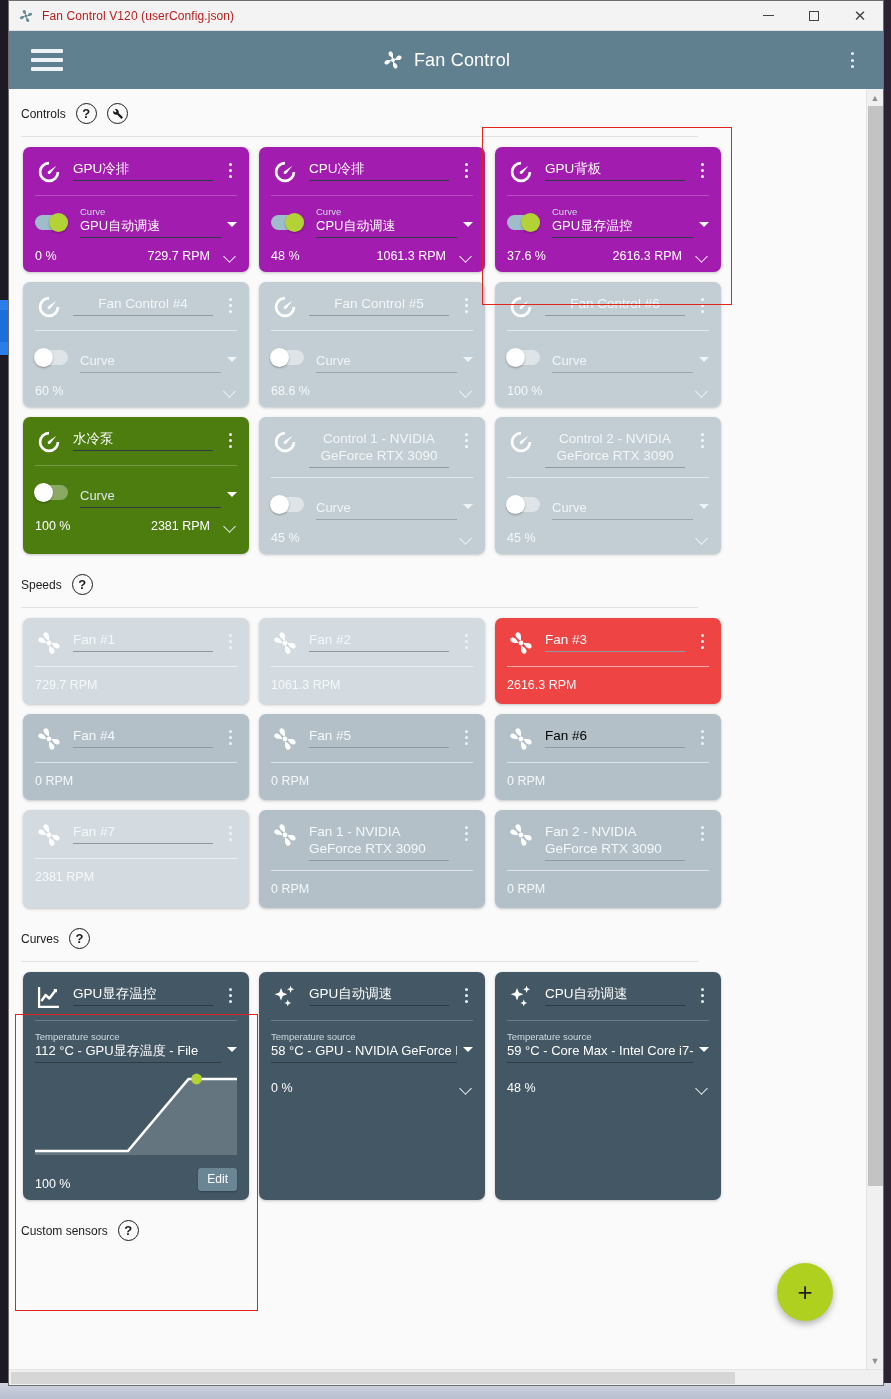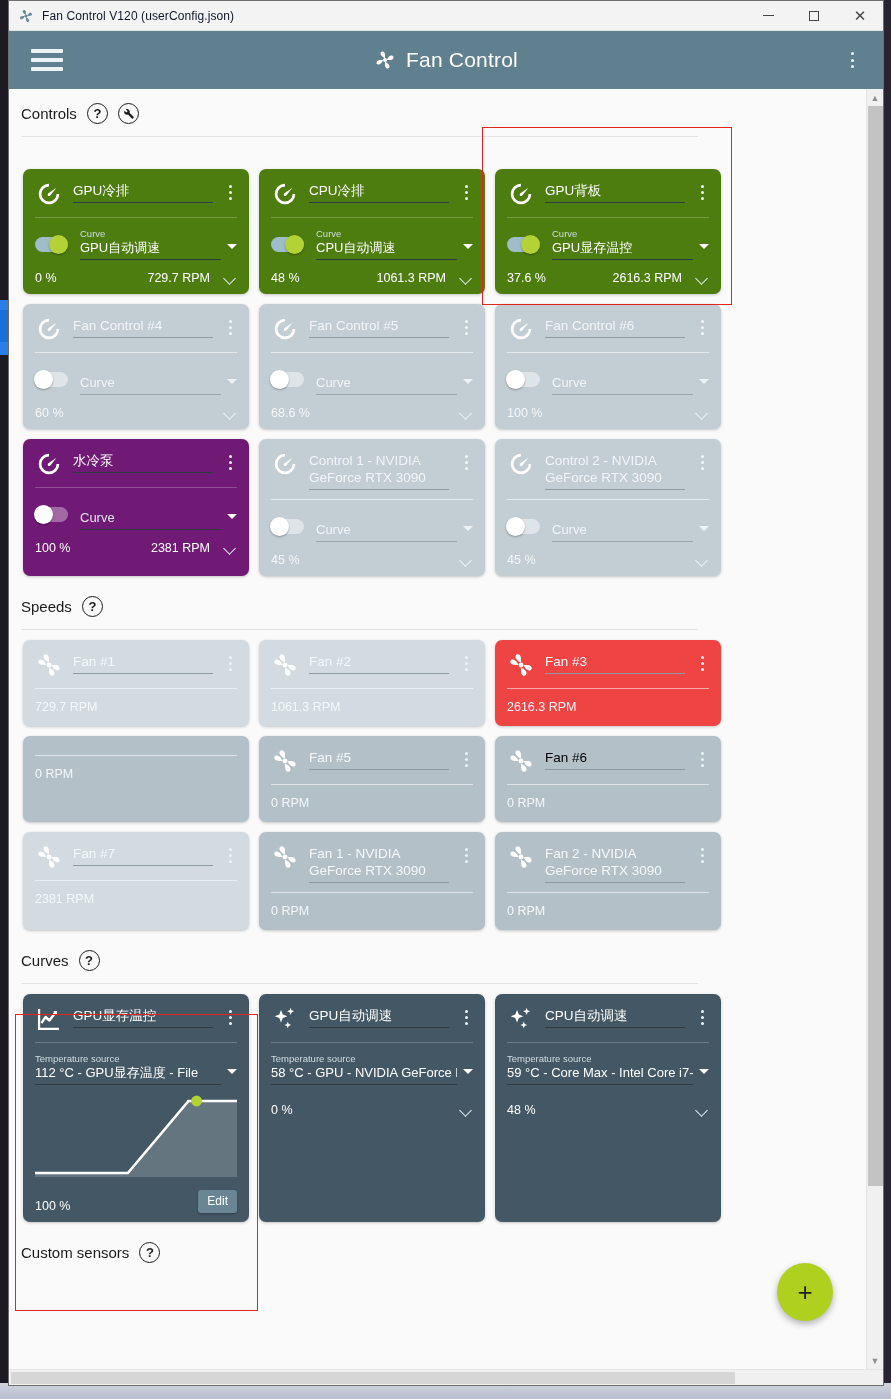--- a/index.html
+++ b/index.html
@@ -43,21 +43,21 @@
     height: 30px; background: #f3f3f3;
     border-bottom: 1px solid #e0e0e0;
     display: flex; align-items: center; flex: none;
   }
   .title-app-icon {
     width: 16px; height: 16px; margin-left: 9px; margin-right: 8px;
     position: relative; flex: none;
   }
   .title-app-icon svg { display: block; }
   .title-text {
-    font-size: 12px; color: #0f172a; letter-spacing: .1px;
+    font-size: 12px; color: #b91c1c; letter-spacing: .1px;
     white-space: nowrap;
   }
   .title-spacer { flex: 1; }
   .win-btn {
     width: 46px; height: 30px; display: flex;
     align-items: center; justify-content: center;
     color: #555;
   }
   .win-min { width: 11px; height: 1px; background: #444; }
   .win-max { width: 10px; height: 10px; border: 1px solid #444; }
@@ -72,21 +72,21 @@
     margin-left: 22px; width: 32px; height: 22px;
     display: flex; flex-direction: column; justify-content: space-between;
   }
   .hamburger span { display: block; height: 4px; background: #eef2f4; border-radius: 1px; }
   .appbar-title-wrap {
     position: absolute; left: 0; right: 0; top: 0; bottom: 0;
     display: flex; align-items: center; justify-content: center; gap: 10px;
     pointer-events: none;
   }
   .appbar-title {
-    font-size: 21px; color: #ffffff; letter-spacing: .2px;
+    font-size: 18px; color: #ffffff; letter-spacing: .2px;
   }
   .appbar-spacer { flex: 1; }
   .appbar-kebab {
     margin-right: 22px; width: 18px; height: 20px;
     display: flex; flex-direction: column; align-items: center;
     justify-content: space-between; padding: 2px 0;
   }
   .appbar-kebab i { width: 3px; height: 3px; border-radius: 50%; background: #f0f4f6; display: block; }
 
   
@@ -116,21 +116,21 @@
   .hs-thumb {
     position: absolute; left: 2px; top: 2px; width: 724px; height: 12px;
     background: #d6d6d6;
   }
 
   
   .section-head {
     display: flex; align-items: center; gap: 10px;
     padding: 14px 0 12px 12px;
   }
-  .section-title { font-size: 15px; color: #1b1b1b; }
+  .section-title { font-size: 12px; color: #1b1b1b; }
   .circle-ico {
     width: 21px; height: 21px; border-radius: 50%;
     border: 1.7px solid #1b1b1b;
     display: flex; align-items: center; justify-content: center;
     flex: none;
   }
   .circle-ico .q { font-size: 13px; color: #1b1b1b; font-weight: 600; line-height: 1; }
   .section-divider-full { height:1px; background:#e2e2e2; margin-left:12px; margin-right:168px; }
 
   
@@ -140,34 +140,34 @@
     gap: 10px 10px;
     padding: 10px 0 6px 14px;
   }
 
   .card {
     border-radius: 7px;
     padding: 10px 12px 9px 12px;
     position: relative;
     box-shadow: 0 1px 3px rgba(0,0,0,.22);
   }
-  .card.active   { background: #4d7c0f; margin-top: 22px; }
-  .card.active2  { background: #701a75; }
+  .card.active   { background: #a21caf; }
+  .card.active2  { background: #4d7c0f; }
   .card.disabled { background: #c3ced4; }
   .card.dark     { background: #445764; }
 
   .card-head { display: flex; align-items: flex-start; gap: 10px; }
   .card-ico { width: 28px; height: 28px; flex: none; margin-top: 1px; }
   .card-ico svg { display: block; }
   .card-name-wrap { flex: 1; min-width: 0; padding-top: 3px; }
   .card-name {
     font-size: 13.5px; color: #ffffff; line-height: 17px;
     white-space: normal; word-break: break-word;
   }
-  .card.disabled .card-name { color: #f2f6f8; }
+  .card.disabled .card-name { color: #f2f6f8; text-align: center; }
   .name-underline { height: 1px; background: #2f3b42; margin-top: 3px; }
   .card.disabled .name-underline { background: #8f9ba2; }
 
   .card-kebab {
     width: 14px; flex: none; display: flex; flex-direction: column;
     align-items: center; gap: 3px; padding-top: 6px;
   }
   .card-kebab i { width: 3px; height: 3px; border-radius: 50%; background: #eef3f5; display: block; }
   .card.disabled .card-kebab i { background: #f4f8fa; }
 
@@ -746,20 +746,42 @@
                 <div class="card-kebab">
                   <i></i>
                   <i></i>
                   <i></i>
                 </div>
               </div>
               <div class="card-sep" style="background:rgba(255,255,255,.55)"></div>
               <div class="speed-foot" style="color:#f4f8fa">2616.3 RPM</div>
             </div>
             <div class="card speed" style="background:#b3c0c8;">
+              <div class="card-head">
+                <div class="card-ico">
+                  <svg width="28" height="28" viewBox="0 0 24 24">
+                    <g fill="#ffffff">
+                      <circle cx="12" cy="12" r="2.1"></circle>
+                      <path d="M11.9 9.9c.1-2.9.4-5.4-1.3-6.6-1.8-1.3-3.9.4-3.2 2.5.6 1.9 2.7 3.2 4.5 4.1z"></path>
+                      <path d="M14.1 12.1c2.9-.1 5.4-.4 6.6 1.3 1.3 1.8-.4 3.9-2.5 3.2-1.9-.6-3.2-2.7-4.1-4.5z"></path>
+                      <path d="M12.1 14.1c-.1 2.9-.4 5.4 1.3 6.6 1.8 1.3 3.9-.4 3.2-2.5-.6-1.9-2.7-3.2-4.5-4.1z"></path>
+                      <path d="M9.9 11.9c-2.9.1-5.4.4-6.6-1.3-1.3-1.8.4-3.9 2.5-3.2 1.9.6 3.2 2.7 4.1 4.5z"></path>
+                    </g>
+                  </svg>
+                </div>
+                <div class="card-name-wrap">
+                  <div class="card-name" style="color:#f4f8fa">Fan #4</div>
+                  <div class="name-underline" style="background:#8e9aa1"></div>
+                </div>
+                <div class="card-kebab">
+                  <i></i>
+                  <i></i>
+                  <i></i>
+                </div>
+              </div>
               <div class="card-sep" style="background:rgba(255,255,255,.55)"></div>
               <div class="speed-foot" style="color:#f4f8fa">0 RPM</div>
             </div>
             <div class="card speed" style="background:#b3c0c8;">
               <div class="card-head">
                 <div class="card-ico">
                   <svg width="28" height="28" viewBox="0 0 24 24">
                     <g fill="#ffffff">
                       <circle cx="12" cy="12" r="2.1"></circle>
                       <path d="M11.9 9.9c.1-2.9.4-5.4-1.3-6.6-1.8-1.3-3.9.4-3.2 2.5.6 1.9 2.7 3.2 4.5 4.1z"></path>

